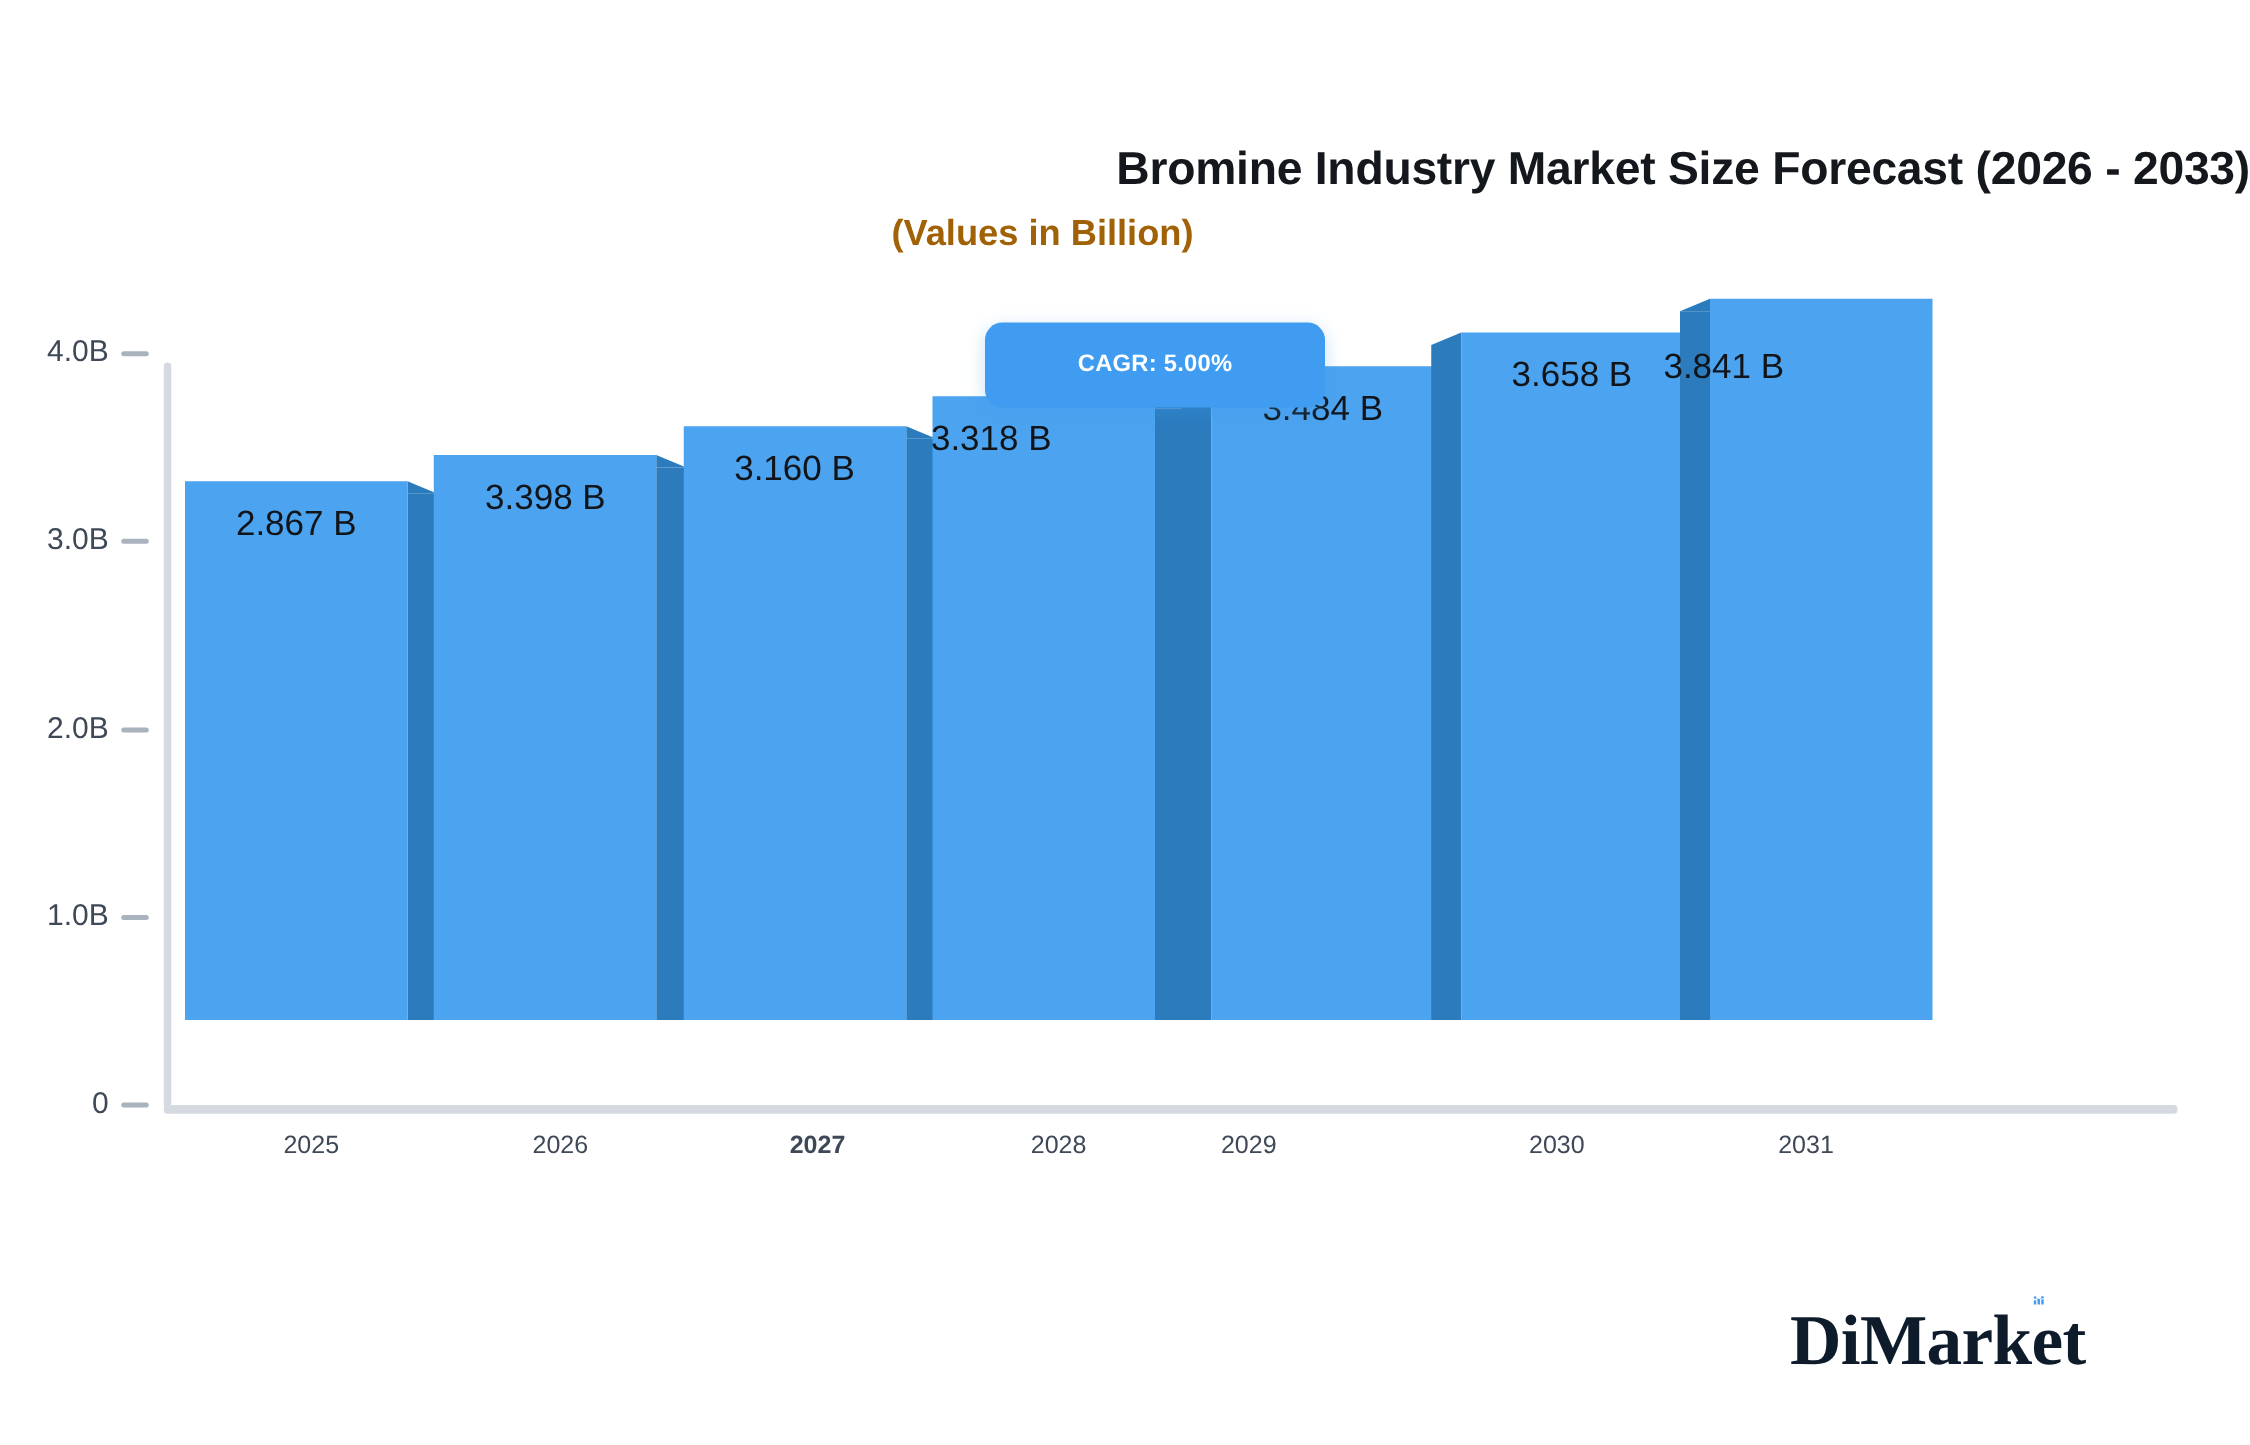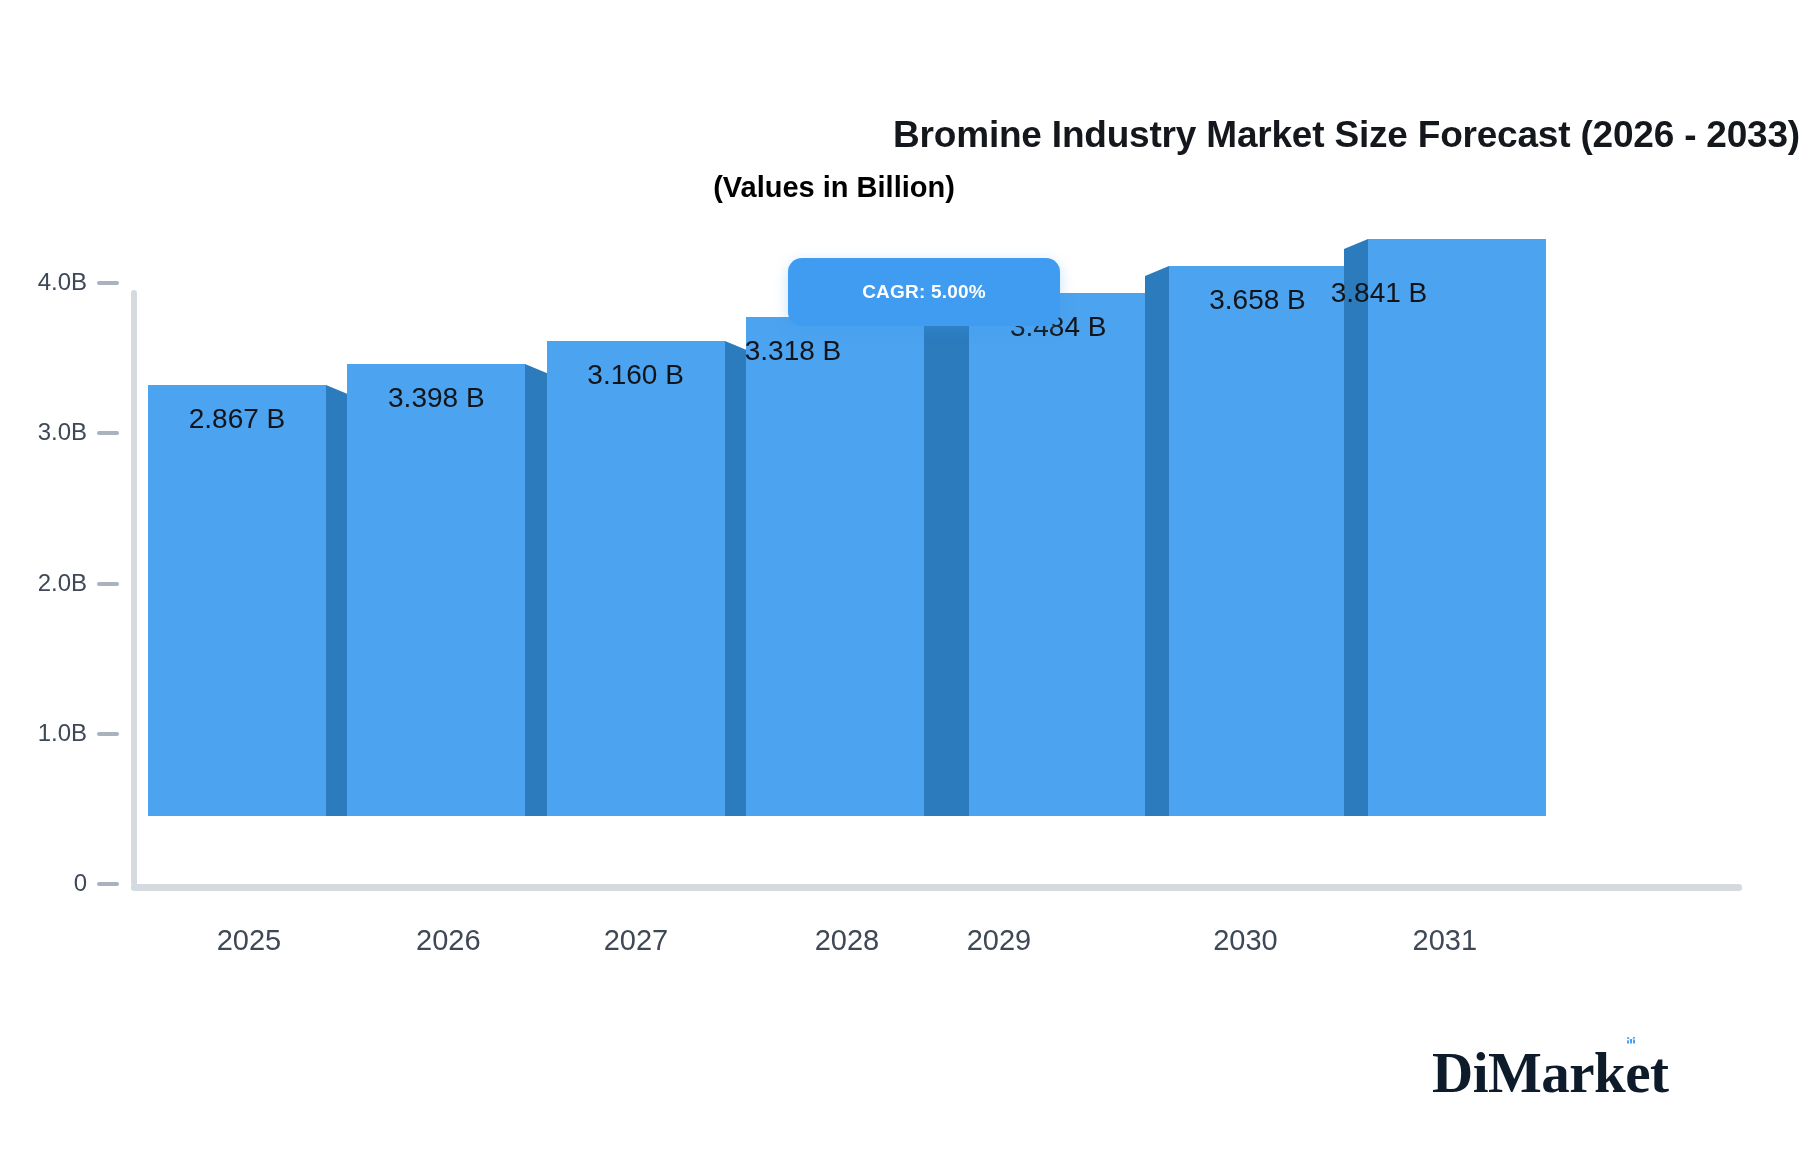--- a/index.html
+++ b/index.html
@@ -36,21 +36,21 @@
     line-height: 1;
   }
   .subtitle {
     position: absolute;
     top: 173px;
     left: 0;
     width: 1668px;
     text-align: center;
     font-size: 29px;
     font-weight: bold;
-    color: #000000;
+    color: #a16207;
     line-height: 1;
   }
 
   
   .cagr-badge {
     position: absolute;
     left: 788px;
     top: 258px;
     width: 272px;
     height: 68px;
@@ -148,25 +148,24 @@
     position: absolute;
     font-size: 28px;
     color: #111418;
     white-space: nowrap;
     text-align: center;
     line-height: 1;
   }
   .xtick-label {
     position: absolute;
     top: 906px;
-    font-size: 29px;
+    font-size: 20px;
     color: #3e4856;
     text-align: center;
     line-height: 1;
-    margin-top: 20px;
   }
 
   
   .logo {
     position: absolute;
     left: 1432px;
     top: 1036px;
     display: flex;
     align-items: flex-end;
     height: 64px;
@@ -264,21 +263,21 @@
         <div class="bar-group" style="left: 1343.8px; width: 202px;">
           <div class="bar-side" style="height: 567.11px; background: rgb(43, 123, 189); left: 0px;"></div>
           <div class="bar-top-chamfer" style="bottom: 567.11px; left: 0px; border-bottom: 10px solid rgb(43, 123, 189); border-left: 24px solid transparent;"></div>
           <div class="bar-front" style="left: 24px; width: 178px; height: 577.11px; background: rgb(76, 163, 239);"></div>
         </div>
         <div class="bar-label" style="left: 1250px; width: 258px; top: 258.89px; margin-top: 20px;">3.841 B</div>
       </div>
     <div id="xticks">
         <div class="xtick-label" style="left: 128px; width: 242px;">2025</div>
         <div class="xtick-label" style="left: 327.3px; width: 242px;">2026</div>
-        <div class="xtick-label" style="left: 515px; width: 242px;">2027</div>
+        <div class="xtick-label" style="left: 533px; width: 242px; font-weight: bold;">2027</div>
         <div class="xtick-label" style="left: 725.9px; width: 242px;">2028</div>
         <div class="xtick-label" style="left: 878px; width: 242px;">2029</div>
         <div class="xtick-label" style="left: 1124.5px; width: 242px;">2030</div>
         <div class="xtick-label" style="left: 1323.8px; width: 242px;">2031</div>
       </div>
   </div>
 
   <div class="logo">
     <svg class="logo-icon" viewBox="0 0 56 50">
       <polyline points="9,13 28,25 47,11" fill="none" stroke="#3f9cf0" stroke-width="2.6"></polyline>

